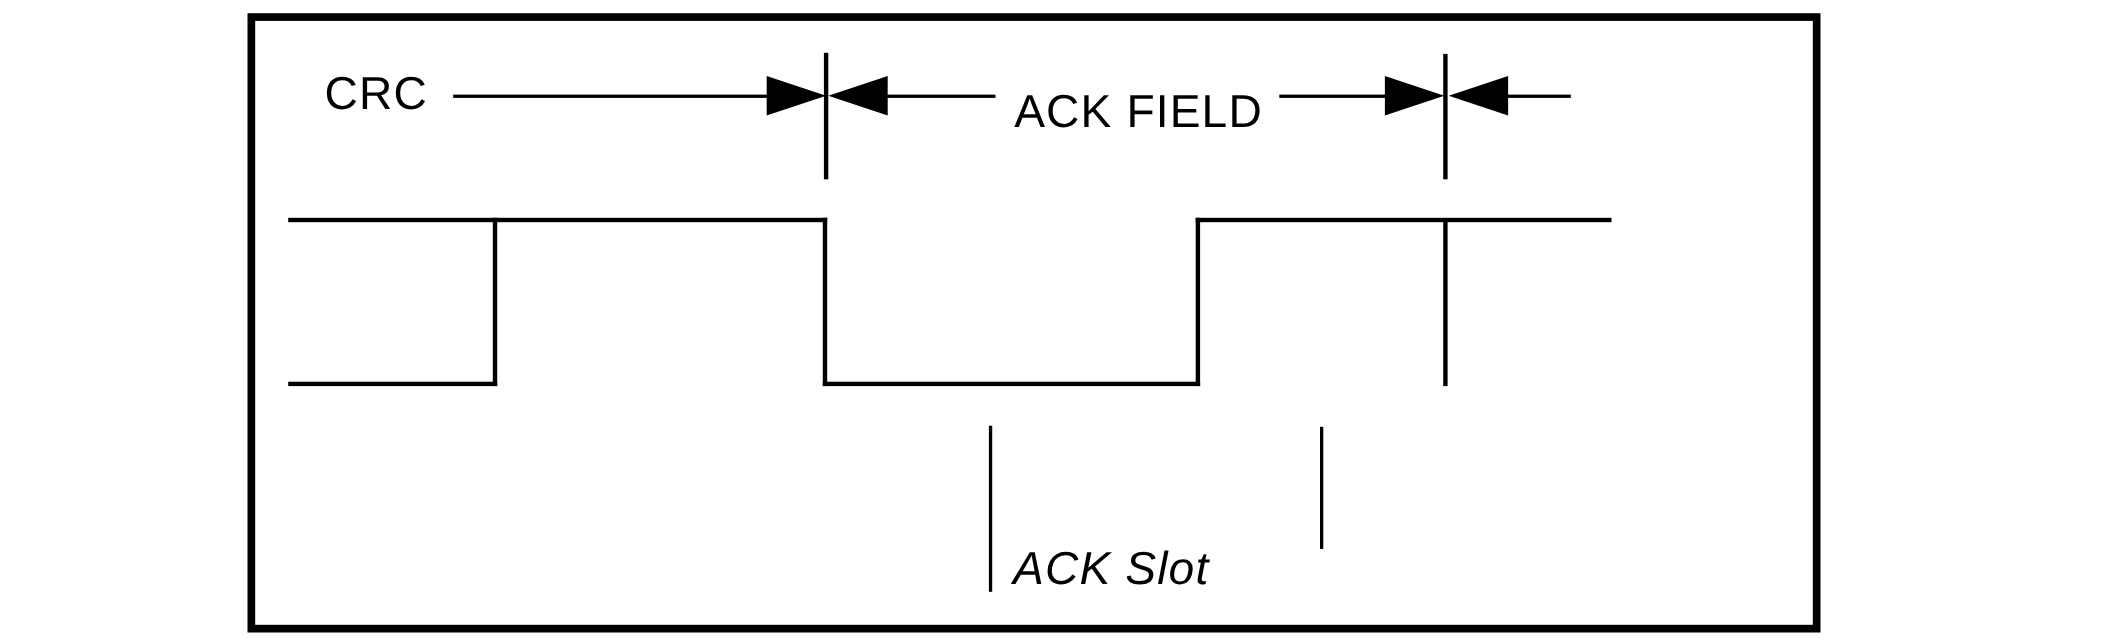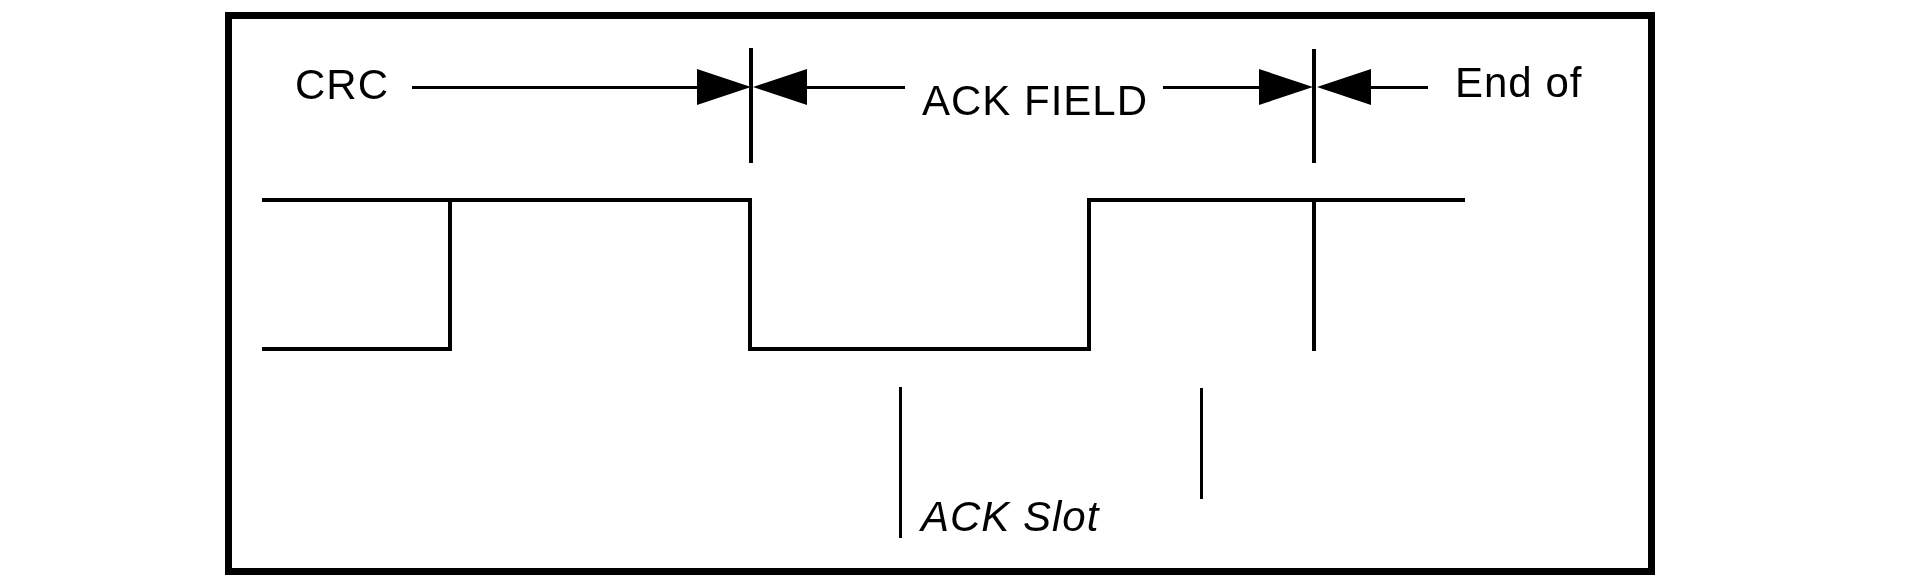--- a/index.html
+++ b/index.html
@@ -64,21 +64,21 @@
   <div class="hline" style="left:805px; top:86px; width:100px;"></div>
 
   <div class="lbl" style="left:922px; top:62px;margin-top:14px;">ACK FIELD</div>
 
   <div class="hline" style="left:1163px; top:86px; width:99px;"></div>
   <div class="arrow-right" style="left:1259px; top:69px;"></div>
   <div class="vtick" style="left:1312px; top:49px; height:114px;"></div>
   <div class="arrow-left" style="left:1317px; top:69px;"></div>
   <div class="hline" style="left:1368px; top:86px; width:60px;"></div>
 
-  <div class="lbl" style="left:1455px; top:58px;"><span>End of</span><br></div>
+  <div class="lbl" style="left:1455px; top:58px;"><br></div>
 
   <div class="wave" style="left:262px; top:198px; width:490px; height:4px;"></div>
   <div class="wave" style="left:262px; top:347px; width:190px; height:4px;"></div>
   <div class="wave" style="left:448px; top:198px; width:4px; height:153px;"></div>
   <div class="wave" style="left:748px; top:198px; width:4px; height:153px;"></div>
   <div class="wave" style="left:748px; top:347px; width:343px; height:4px;"></div>
   <div class="wave" style="left:1087px; top:198px; width:4px; height:153px;"></div>
   <div class="wave" style="left:1087px; top:198px; width:378px; height:4px;"></div>
   <div class="wave" style="left:1312px; top:200px; width:4px; height:151px;"></div>
 

